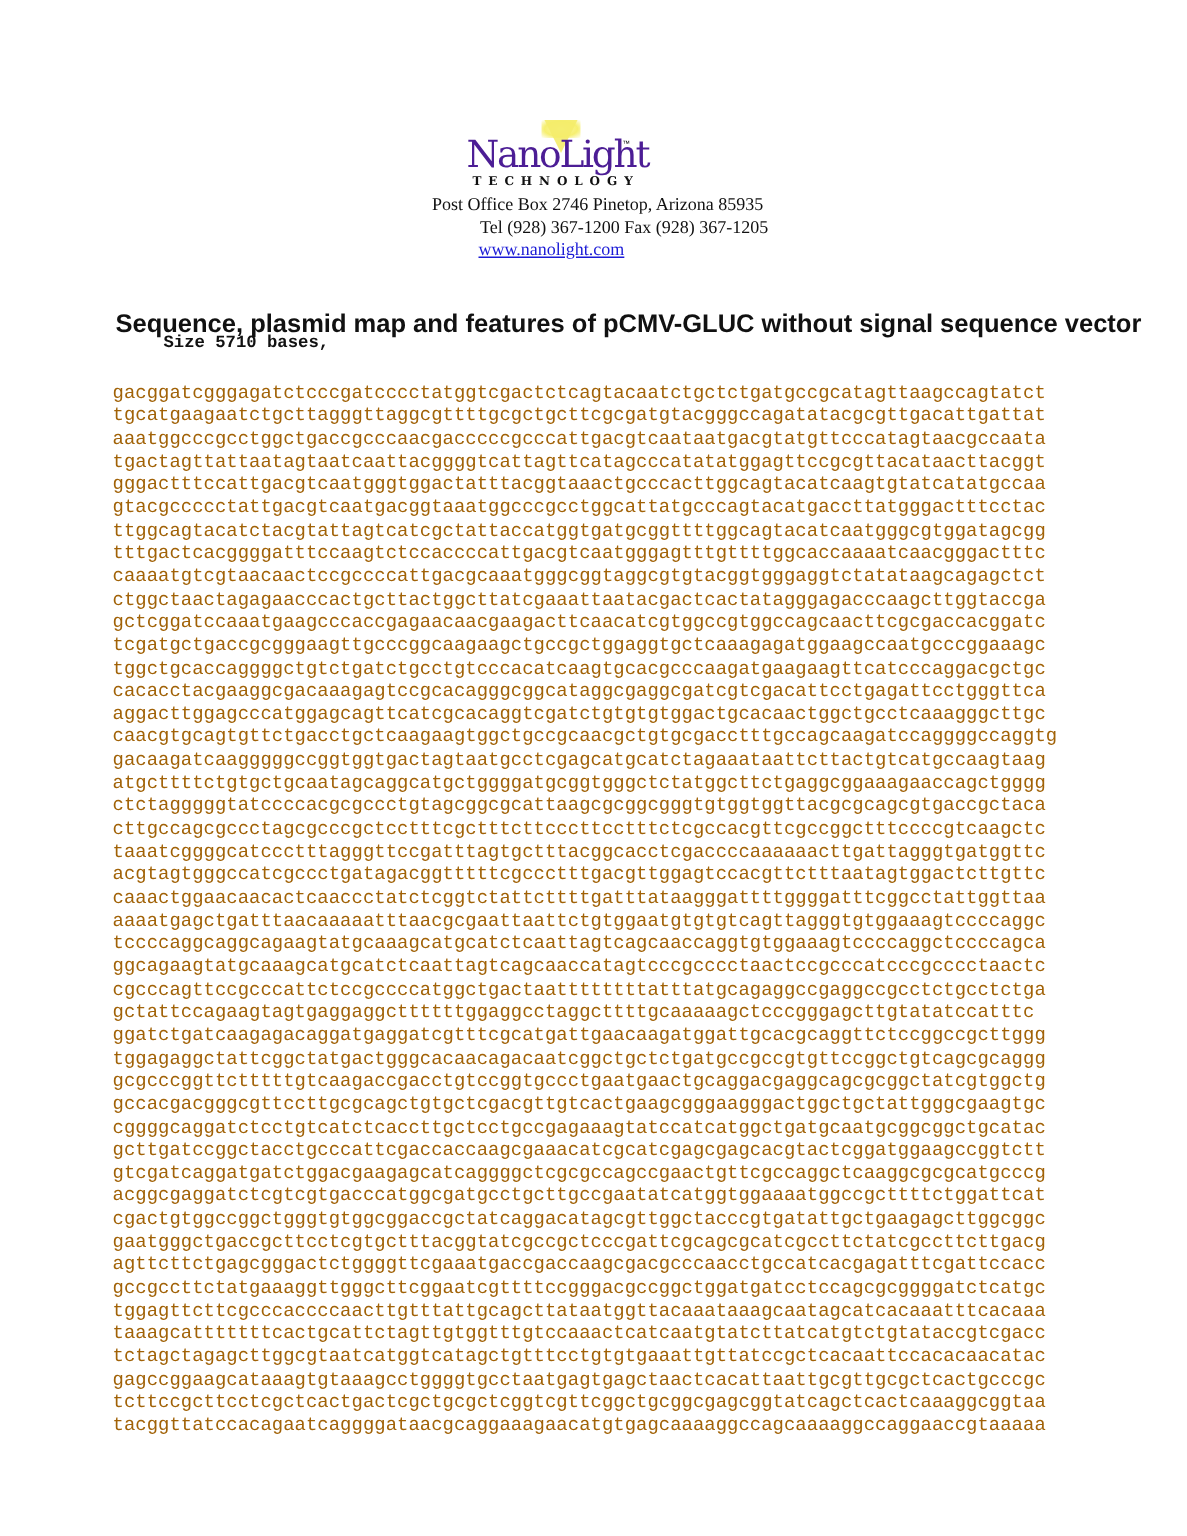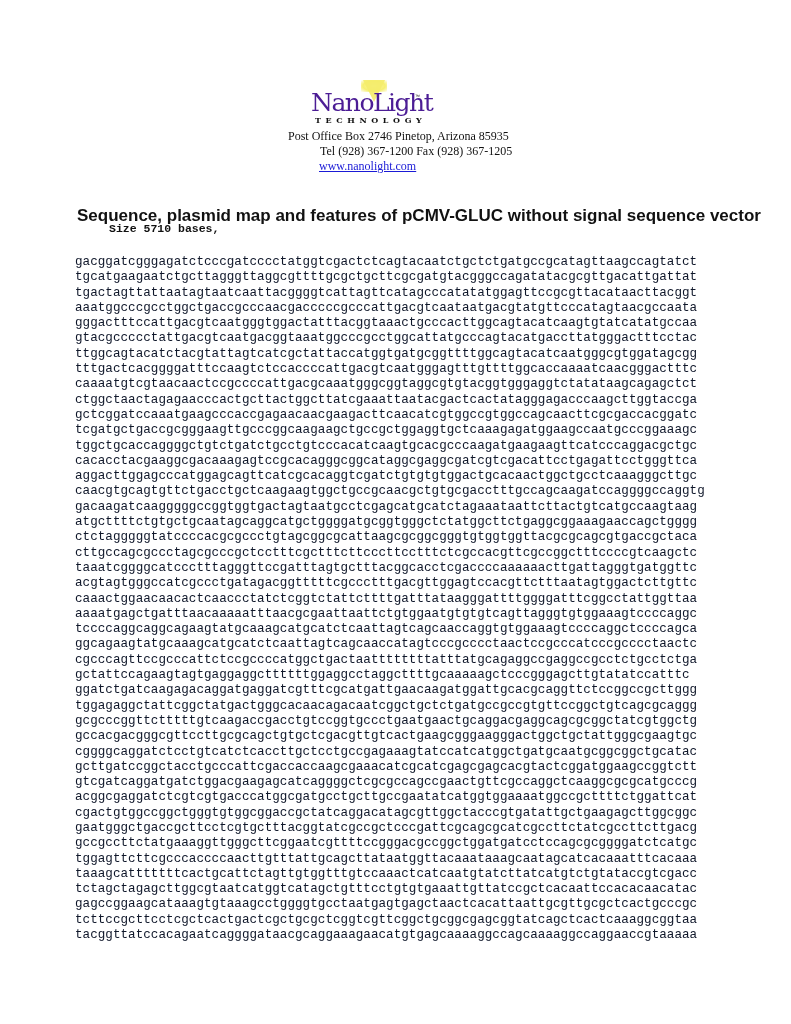--- a/index.html
+++ b/index.html
@@ -15,21 +15,21 @@
   .logo .tm { position: absolute; left: 104px; top: 13px; font-size: 5px; color:#111; font-family:"Liberation Sans", sans-serif; }
   .logo .sub { position: absolute; left: 4px; top: 35px; font-family: "DejaVu Serif", serif; font-weight: bold;
     font-size: 8px; letter-spacing: 4.6px; color: #111; }
   .addr { position: absolute; font-family: Liberation Serif, serif; font-size: 12px; color: #111; line-height: 15px; }
   .addr.l1 { left: 288px; top: 129px; }
   .addr.l2 { left: 292px; top: 144px; margin-left: 28px; }
   .addr.l3 { left: 319px; top: 159px; color: #1a1ad6; text-decoration: underline; }
   .title { position: absolute; left: 77px; top: 206px; font-family: "Liberation Sans", sans-serif; font-weight: bold; font-size: 17px; color: #111; white-space: nowrap; }
   .size { position: absolute; left: 77px; top: 222px; font-family: "Liberation Mono", monospace; font-weight: bold; font-size: 11.5px; color: #111; white-space: nowrap; margin-left: 32px; }
   .seq { position: absolute; left: 75px; top: 255px; margin: 0; padding: 0; list-style: none; }
-  .seq li { font-family: "Liberation Mono", monospace; font-size: 12.6px; line-height: 15.3px; height: 15.3px; color: #0f172a; white-space: pre; letter-spacing: 0.03px; }
+  .seq li { font-family: "Liberation Mono", monospace; font-size: 12.6px; line-height: 15.3px; height: 15.3px; color: #a16207; white-space: pre; letter-spacing: 0.03px; }
 </style>
 </head>
 <body>
 
 <div class="logo">
   <div class="beam-glow"></div>
   <div class="beam"></div>
   <div class="wordmark">NanoLight</div>
   <div class="tm">™</div>
   <div class="sub">TECHNOLOGY</div>
@@ -38,22 +38,22 @@
 <div class="addr l1">Post Office Box 2746 Pinetop, Arizona 85935</div>
 <div class="addr l2">Tel (928) 367-1200  Fax (928) 367-1205</div>
 <a class="addr l3">www.nanolight.com</a>
 
 <div class="title">Sequence, plasmid map and features of pCMV-GLUC without signal sequence vector</div>
 <div class="size">Size 5710 bases,</div>
 
 <ul class="seq" id="seq-list">
     <li>gacggatcgggagatctcccgatcccctatggtcgactctcagtacaatctgctctgatgccgcatagttaagccagtatct</li>
     <li>tgcatgaagaatctgcttagggttaggcgttttgcgctgcttcgcgatgtacgggccagatatacgcgttgacattgattat</li>
+    <li>aaatggcccgcctggctgaccgcccaacgacccccgcccattgacgtcaataatgacgtatgttcccatagtaacgccaata</li>
     <li>tgactagttattaatagtaatcaattacggggtcattagttcatagcccatatatggagttccgcgttacataacttacggt</li>
-    <li>aaatggcccgcctggctgaccgcccaacgacccccgcccattgacgtcaataatgacgtatgttcccatagtaacgccaata</li>
     <li>gggactttccattgacgtcaatgggtggactatttacggtaaactgcccacttggcagtacatcaagtgtatcatatgccaa</li>
     <li>gtacgccccctattgacgtcaatgacggtaaatggcccgcctggcattatgcccagtacatgaccttatgggactttcctac</li>
     <li>ttggcagtacatctacgtattagtcatcgctattaccatggtgatgcggttttggcagtacatcaatgggcgtggatagcgg</li>
     <li>tttgactcacggggatttccaagtctccaccccattgacgtcaatgggagtttgttttggcaccaaaatcaacgggactttc</li>
     <li>caaaatgtcgtaacaactccgccccattgacgcaaatgggcggtaggcgtgtacggtgggaggtctatataagcagagctct</li>
     <li>ctggctaactagagaacccactgcttactggcttatcgaaattaatacgactcactatagggagacccaagcttggtaccga</li>
     <li>gctcggatccaaatgaagcccaccgagaacaacgaagacttcaacatcgtggccgtggccagcaacttcgcgaccacggatc</li>
     <li>tcgatgctgaccgcgggaagttgcccggcaagaagctgccgctggaggtgctcaaagagatggaagccaatgcccggaaagc</li>
     <li>tggctgcaccaggggctgtctgatctgcctgtcccacatcaagtgcacgcccaagatgaagaagttcatcccaggacgctgc</li>
     <li>cacacctacgaaggcgacaaagagtccgcacagggcggcataggcgaggcgatcgtcgacattcctgagattcctgggttca</li>
@@ -74,20 +74,21 @@
     <li>ggatctgatcaagagacaggatgaggatcgtttcgcatgattgaacaagatggattgcacgcaggttctccggccgcttggg</li>
     <li>tggagaggctattcggctatgactgggcacaacagacaatcggctgctctgatgccgccgtgttccggctgtcagcgcaggg</li>
     <li>gcgcccggttctttttgtcaagaccgacctgtccggtgccctgaatgaactgcaggacgaggcagcgcggctatcgtggctg</li>
     <li>gccacgacgggcgttccttgcgcagctgtgctcgacgttgtcactgaagcgggaagggactggctgctattgggcgaagtgc</li>
     <li>cggggcaggatctcctgtcatctcaccttgctcctgccgagaaagtatccatcatggctgatgcaatgcggcggctgcatac</li>
     <li>gcttgatccggctacctgcccattcgaccaccaagcgaaacatcgcatcgagcgagcacgtactcggatggaagccggtctt</li>
     <li>gtcgatcaggatgatctggacgaagagcatcaggggctcgcgccagccgaactgttcgccaggctcaaggcgcgcatgcccg</li>
     <li>acggcgaggatctcgtcgtgacccatggcgatgcctgcttgccgaatatcatggtggaaaatggccgcttttctggattcat</li>
     <li>cgactgtggccggctgggtgtggcggaccgctatcaggacatagcgttggctacccgtgatattgctgaagagcttggcggc</li>
     <li>gaatgggctgaccgcttcctcgtgctttacggtatcgccgctcccgattcgcagcgcatcgccttctatcgccttcttgacg</li>
+    <li>agttcttctgagcgggactctggggttcgaaatgaccgaccaagcgacgcccaacctgccatcacgagatttcgattccacc</li>
     <li>gccgccttctatgaaaggttgggcttcggaatcgttttccgggacgccggctggatgatcctccagcgcggggatctcatgc</li>
     <li>tggagttcttcgcccaccccaacttgtttattgcagcttataatggttacaaataaagcaatagcatcacaaatttcacaaa</li>
     <li>taaagcatttttttcactgcattctagttgtggtttgtccaaactcatcaatgtatcttatcatgtctgtataccgtcgacc</li>
     <li>tctagctagagcttggcgtaatcatggtcatagctgtttcctgtgtgaaattgttatccgctcacaattccacacaacatac</li>
     <li>gagccggaagcataaagtgtaaagcctggggtgcctaatgagtgagctaactcacattaattgcgttgcgctcactgcccgc</li>
     <li>tcttccgcttcctcgctcactgactcgctgcgctcggtcgttcggctgcggcgagcggtatcagctcactcaaaggcggtaa</li>
     <li>tacggttatccacagaatcaggggataacgcaggaaagaacatgtgagcaaaaggccagcaaaaggccaggaaccgtaaaaa</li>
   </ul>
 
 </body></html>

